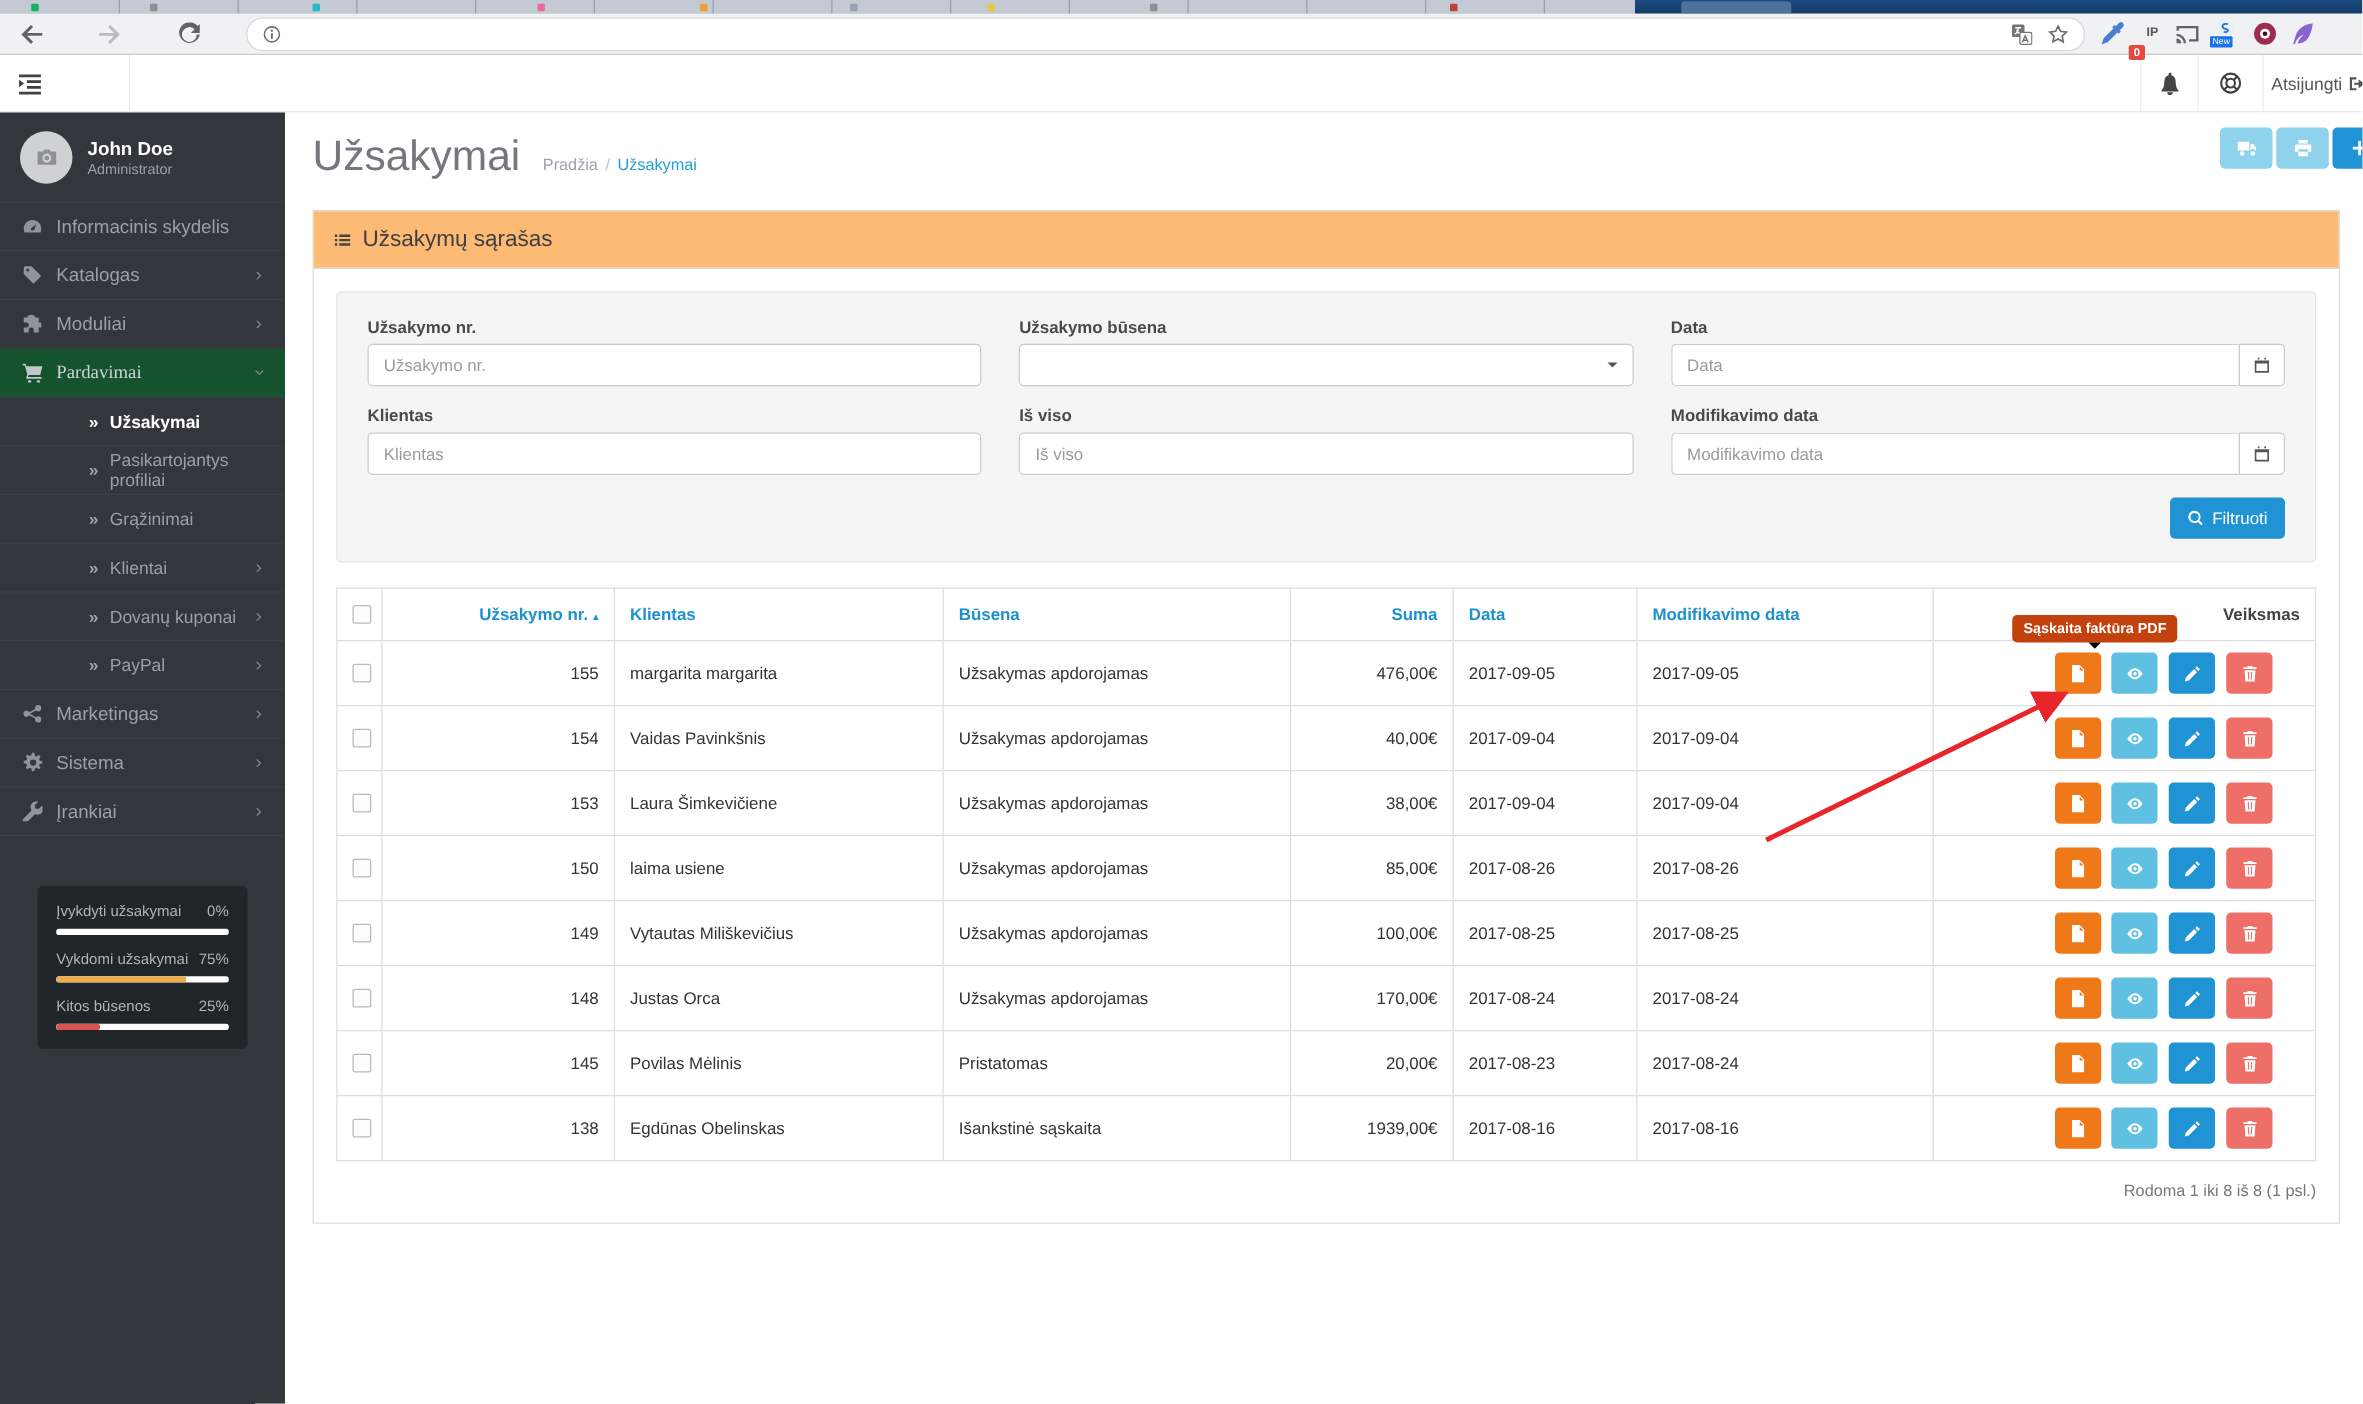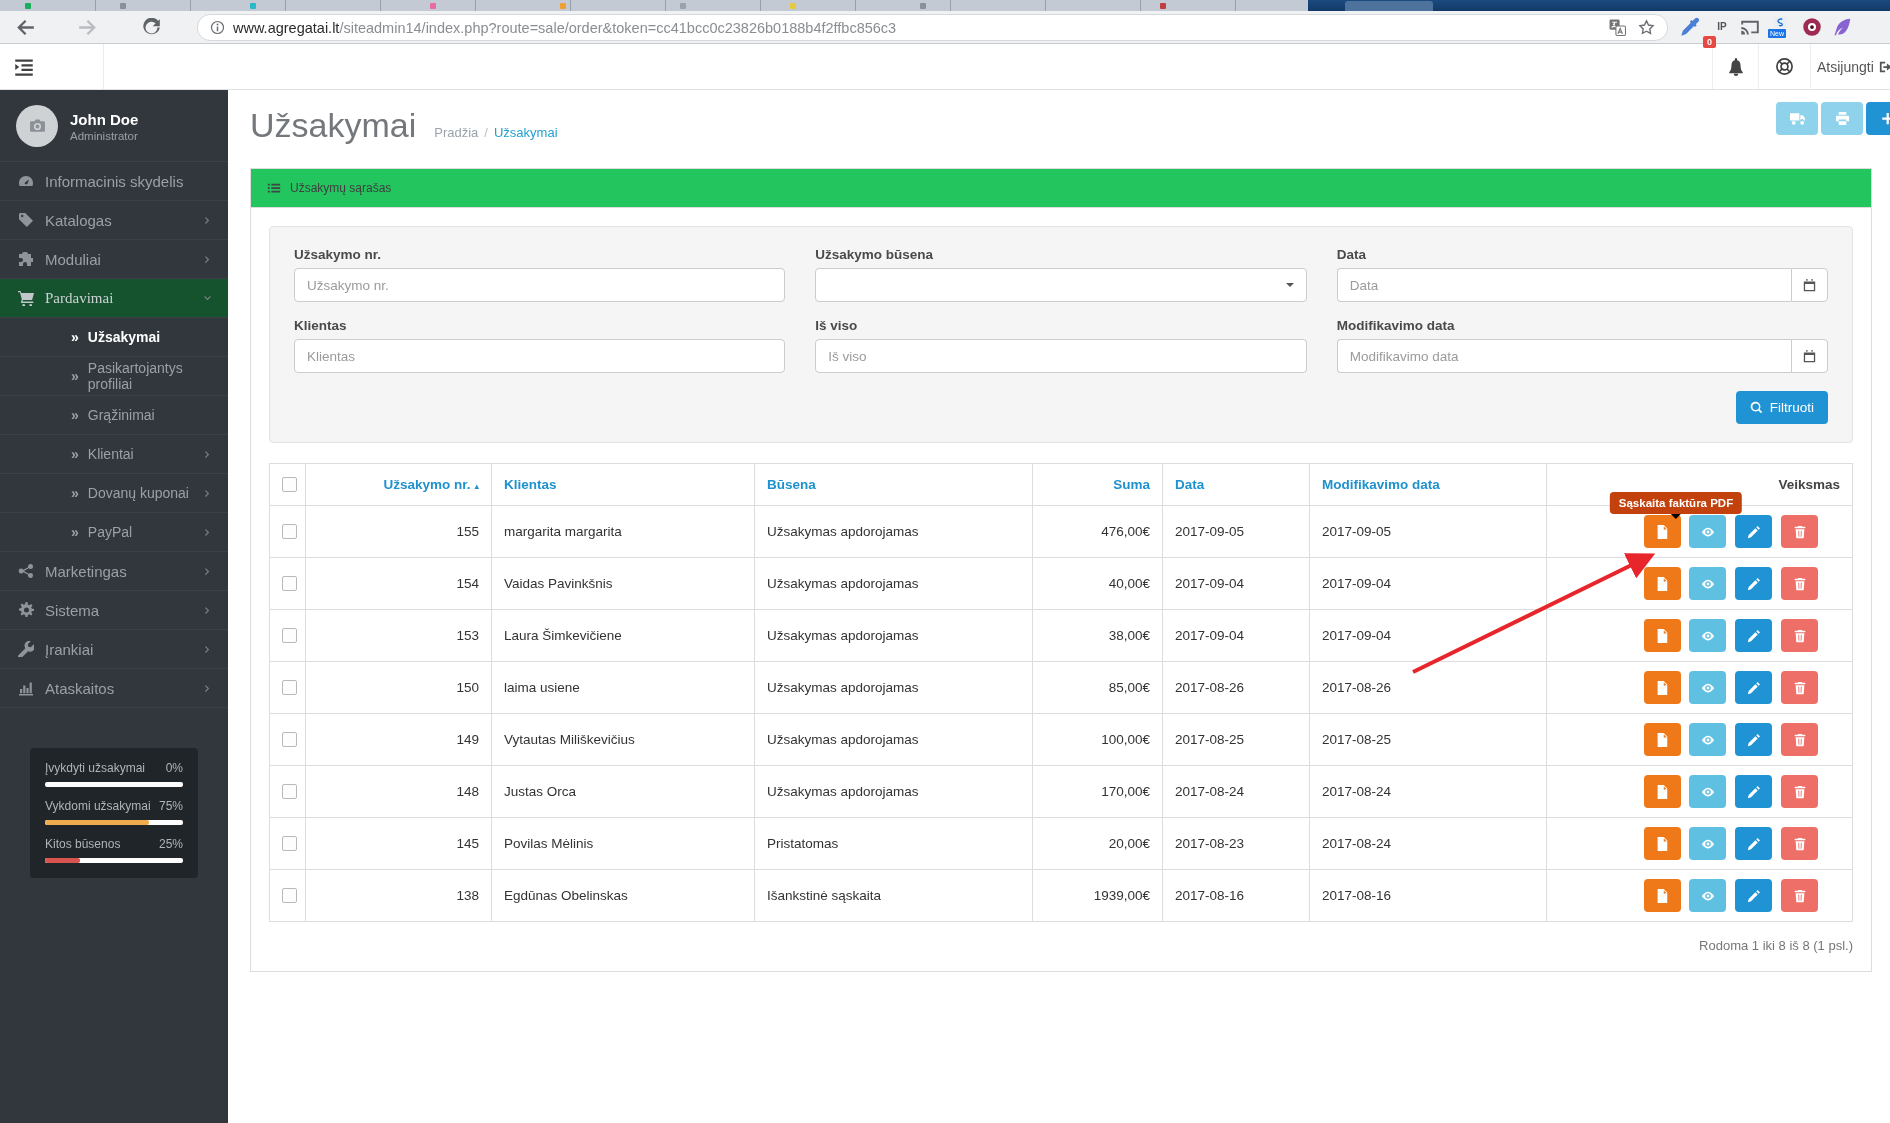--- a/index.html
+++ b/index.html
@@ -76,21 +76,21 @@
   .crumbs { margin-left:18px; font-size:13px; color:#9aa3ab; }
   .crumbs .sep { margin:0 6px; color:#c0c0c0; }
   .crumbs a { color:#23a1d1; text-decoration:none; }
   .hdr-btns { position:absolute; top:12px; right:-18px; display:flex; gap:3px; }
   .hbtn { width:42px; height:33px; border:none; border-radius:4px; color:#fff; display:flex; align-items:center; justify-content:center; cursor:pointer; }
   .hbtn .ic { width:15px; height:15px; }
   .hbtn.lite { background:#8fd2ec; }
   .hbtn.blue { background:#2093d5; }
 
   .panel { margin:23px 18px 0 22px; border:1px solid #ddd; background:#fff; }
-  .panel-heading { background:#22c55e; border-bottom:1px solid #ddd; padding:12px 16px; display:flex; font-size:12px; color:#3f3f3f; }
+  .panel-heading { background:#fdba74; border-bottom:1px solid #ddd; padding:12px 16px; display:flex; align-items:center; font-size:18px; color:#3f3f3f; }
   .panel-heading .ic { width:14px; height:14px; color:#444; margin-right:9px; }
   .panel-body { padding:18px; }
 
   .well { background:#f5f5f5; border:1px solid #e3e3e3; border-radius:4px; padding:20px 24px 18px; }
   .fgrid { display:grid; grid-template-columns:1fr 1fr 1fr; column-gap:30px; row-gap:16px; }
   .fg label { display:block; font-size:13.5px; font-weight:bold; color:#4a4a4a; margin-bottom:6px; }
   .fin { width:100%; height:34px; border:1px solid #ccc; border-radius:4px; background:#fff; font-size:13.5px; color:#555; padding:0 12px; font-family:inherit; }
   .fin::placeholder { color:#9b9b9b; opacity:1; }
   .igroup { display:flex; }
   .igroup .fin { border-radius:4px 0 0 4px; border-right:none; }
@@ -175,21 +175,20 @@
     </span>
   <div class="omnibox">
     <span class="omni-info ic">
         <svg viewBox="0 0 16 16" fill="currentColor" aria-hidden="true">
           <g fill="none" stroke="currentColor" stroke-width="1.3">
             <circle cx="8" cy="8" r="6.4"></circle>
           </g>
           <path d="M7.2 7h1.6v5H7.2V7zM8 3.8a1 1 0 1 1 0 2 1 1 0 0 1 0-2z"></path>
         </svg>
       </span>
-    <span class="url"><span class="host">www.agregatai.lt</span><span class="rest">/siteadmin14/index.php?route=sale/order&amp;token=cc41bcc0c23826b0188b4f2ffbc856c3</span></span>
     <span class="omni-right">
       <span class="ic">
           <svg viewBox="0 0 16 16" fill="currentColor" aria-hidden="true">
             <rect x="0.5" y="0.5" width="9.5" height="9.5" rx="1.2" fill="#757575"></rect>
             <path d="M3 3h4.5M5.2 3v1c0 1.8-1.4 3.4-2.7 3.9M4 4.5c.6 1.7 2 3 3.4 3.4" stroke="#fff" stroke-width="1" fill="none"></path>
             <rect x="6.5" y="6.5" width="9" height="9" rx="1.2" fill="#fff" stroke="#757575"></rect>
             <path d="M8.3 14l2.2-5 2.2 5M9.2 12.4h2.8" stroke="#757575" stroke-width="1.1" fill="none"></path>
           </svg>
         </span>
       <span class="ic">
@@ -437,34 +436,20 @@
         </span>
 
         <span class="mi-label">Įrankiai</span>
         <span class="mi-chev ic">
           <svg viewBox="0 0 16 16" fill="currentColor" aria-hidden="true">
             <path d="M5 2l6 6-6 6-1.4-1.4L8.2 8 3.6 3.4 5 2z"></path>
           </svg>
         </span>
       </li>
 
-      <li class="mi">
-        <span class="mi-icon ic">
-          <svg viewBox="0 0 16 16" fill="currentColor" aria-hidden="true">
-            <path d="M1 14h14v1.4H1V14zm1-5h2.2v4.2H2V9zm3.2-3.4h2.2v7.6H5.2V5.6zM8.4 8h2.2v5.2H8.4V8zm3.2-5.4h2.2v10.6h-2.2V2.6z"></path>
-          </svg>
-        </span>
-
-        <span class="mi-label">Ataskaitos</span>
-        <span class="mi-chev ic">
-          <svg viewBox="0 0 16 16" fill="currentColor" aria-hidden="true">
-            <path d="M5 2l6 6-6 6-1.4-1.4L8.2 8 3.6 3.4 5 2z"></path>
-          </svg>
-        </span>
-      </li>
     </ul>
   <div class="stats">
 
       <div class="stat">
         <div class="stat-top">
           <span>Įvykdyti užsakymai</span>
           <span>0%</span>
         </div>
         <div class="stat-track">
           <i style="width: 0%; background: rgb(92, 184, 92);"></i>

